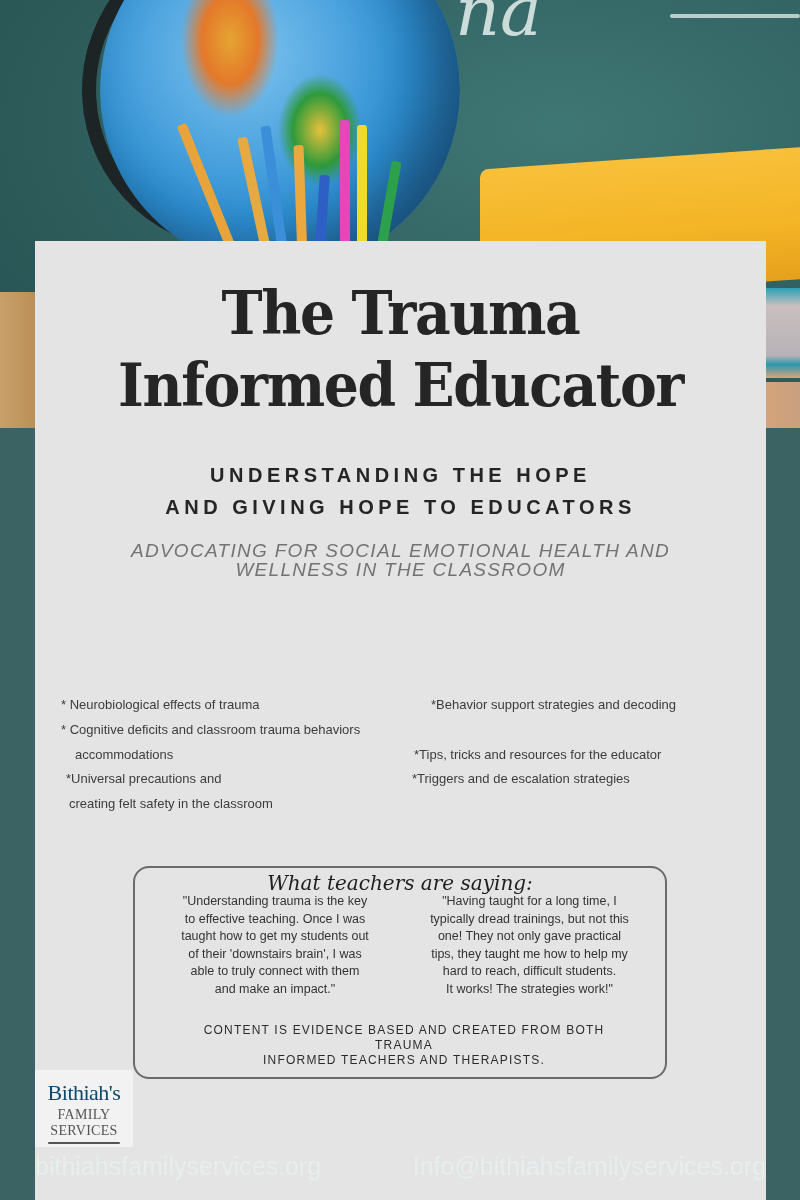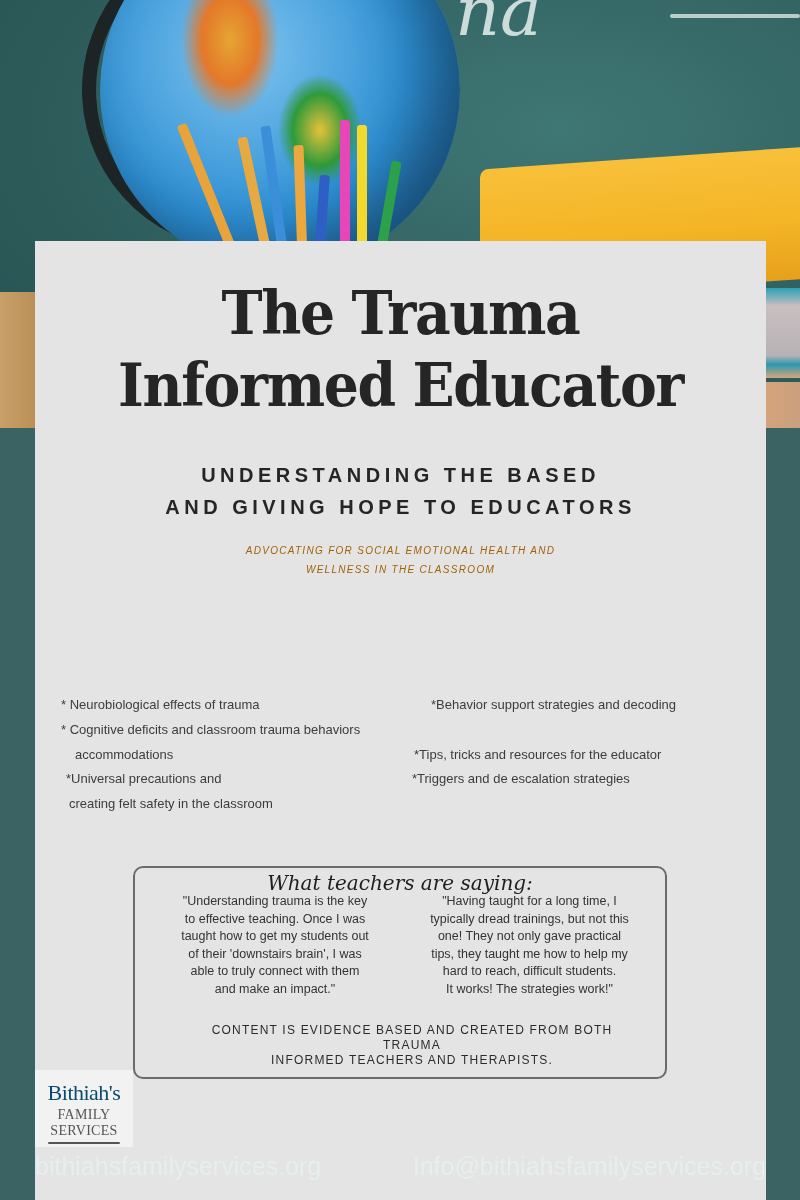--- a/index.html
+++ b/index.html
@@ -75,49 +75,49 @@
     }
     .subtitle {
       position: absolute; left: 0; top: 218px; width: 100%;
       text-align: center;
       font-family: "Liberation Sans", sans-serif; font-weight: bold;
       font-size: 20px; line-height: 32px; letter-spacing: 4.5px; color: #252525;
     }
     .tagline {
       position: absolute; left: 0; top: 300px; width: 100%;
       text-align: center; font-style: italic;
-      font-size: 10px; line-height: 19px; letter-spacing: 1.3px; color: #a16207;
+      font-size: 19px; line-height: 19px; letter-spacing: 1.3px; color: #737373;
     }
     .intro {
       position: absolute; left: 0; top: 362px; width: 100%;
       text-align: center; font-weight: bold;
       font-size: 19.5px; line-height: 32px; color: #3a474c;
     }
     .bullets { position: absolute; top: 0; left: 0; width: 100%; height: 100%; pointer-events: none; }
     .bullet {
       position: absolute; font-size: 13px; line-height: 20px; color: #3c3c3c; white-space: nowrap;
     }
     
     .quotes-box {
       position: absolute; left: 98px; top: 625px; width: 534px; height: 213px;
-      border: 2.5px solid #6b6b6b; border-radius: 10px;
+      border: 2.5px solid #6b6b6b; border-radius: 16px;
     }
     .quotes-title {
       position: absolute; left: 0; top: 2px; width: 100%; text-align: center;
       font-family: "DejaVu Serif", serif; font-style: italic;
       font-size: 20px; line-height: 26px; color: #1e1e1e;
     }
     .quote {
       position: absolute; top: 25px; width: 220px;
       text-align: center; font-size: 12.5px; line-height: 17.5px; color: #333;
     }
     .quote.left { left: 30px; }
     .quote.right { left: 282px; width: 225px; }
     .evidence {
-      position: absolute; left: 12px; top: 155px; width: 100%; text-align: center;
+      position: absolute; left: 4px; top: 155px; width: 100%; text-align: center;
       font-size: 12px; line-height: 15px; letter-spacing: 1.2px; color: #2c2c2c;
     }
     
     .logo {
       position: absolute; left: 35px; top: 1070px; width: 98px; height: 77px;
       background: #f2f2f2; text-align: center;
     }
     .logo-name {
       display: block; margin-top: 12px;
       font-family: "Liberation Serif", serif; font-size: 22px; line-height: 22px;
@@ -160,21 +160,21 @@
   <div class="desk-right"></div>
 </div>
 
 <div class="card">
   <h1 class="title">
     <span>The Trauma</span><br>
     <span>Informed Educator</span>
   </h1>
 
   <div class="subtitle">
-    <span>UNDERSTANDING THE BASED</span><br>
+    <span>UNDERSTANDING THE HOPE</span><br>
     <span>AND GIVING HOPE TO EDUCATORS</span>
   </div>
 
   <div class="tagline">
     <span>ADVOCATING FOR SOCIAL EMOTIONAL HEALTH AND</span><br>
     <span>WELLNESS IN THE CLASSROOM</span>
   </div>
 
 
   <div class="bullets">

